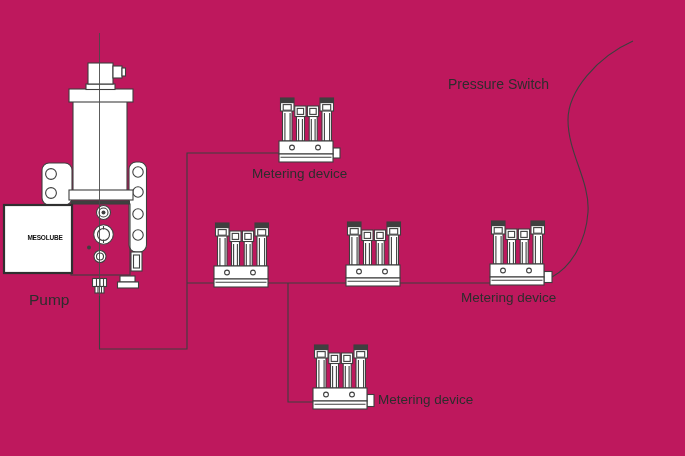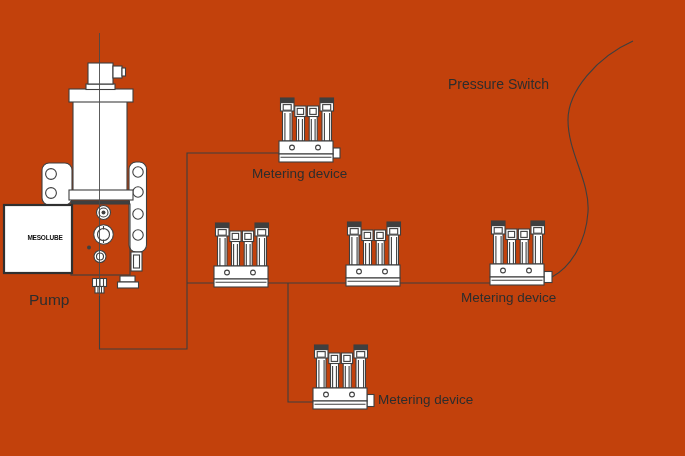--- a/index.html
+++ b/index.html
@@ -1,19 +1,19 @@
 <!DOCTYPE html>
 <html><head>
 <meta charset="utf-8">
 <style>
   html,body{margin:0;padding:0;background:#ffffff;}
   .canvas{
     position:relative;
     width:685px;height:456px;
-    background:#c2410c;
+    background:#be185d;
     font-family:"Liberation Sans",sans-serif;
     overflow:hidden;
   }
   svg{position:absolute;top:0;left:0;}
   svg .ln{stroke:#3f3f3f;stroke-width:1.1;fill:none;}
   svg .shape{stroke:#3f3f3f;stroke-width:1.1;fill:#ffffff;}
   svg .shape-thick{stroke:#303030;stroke-width:2.2;fill:#ffffff;}
   svg .dark{fill:#3f3f3f;stroke:none;}
   svg .hole{stroke:#3f3f3f;stroke-width:1.1;fill:#ffffff;}
   svg text.lbl{fill:#2d2d2d;font-family:"Liberation Sans",sans-serif;}

